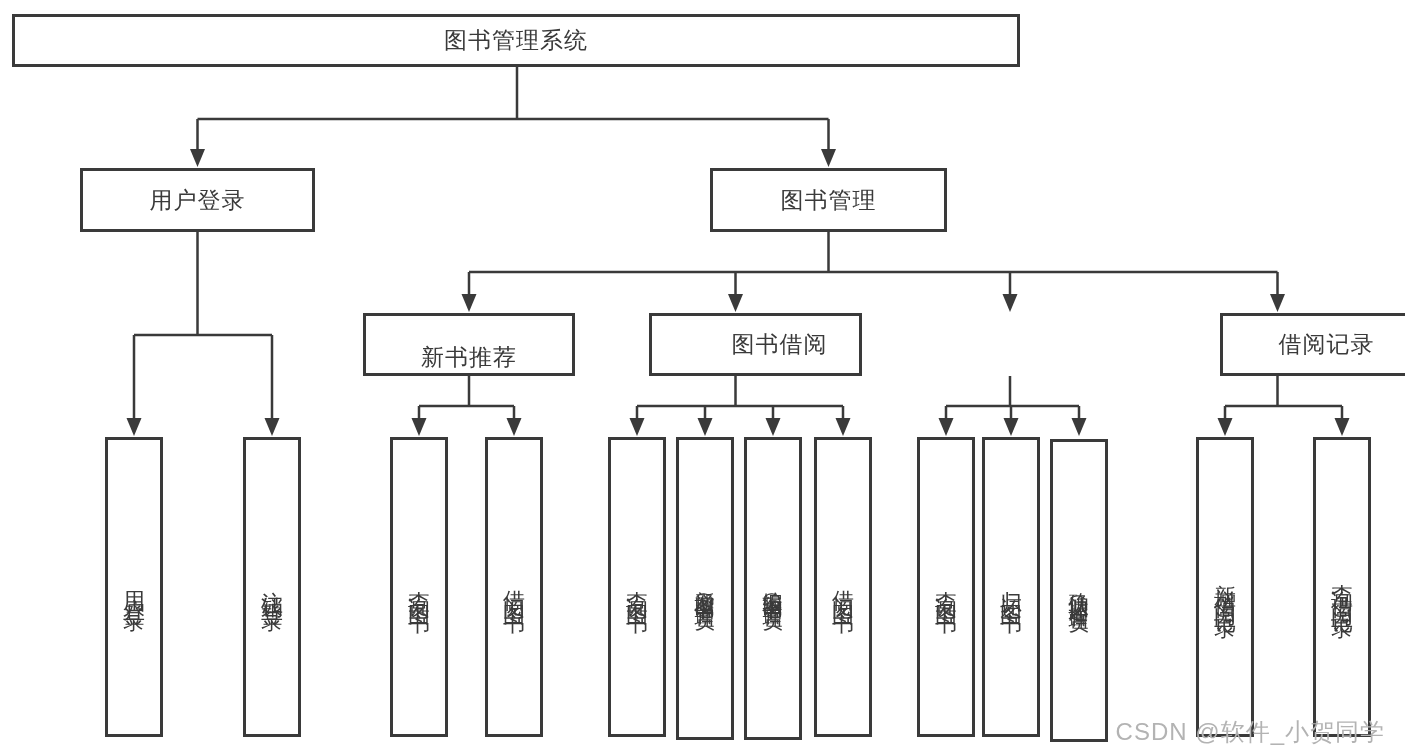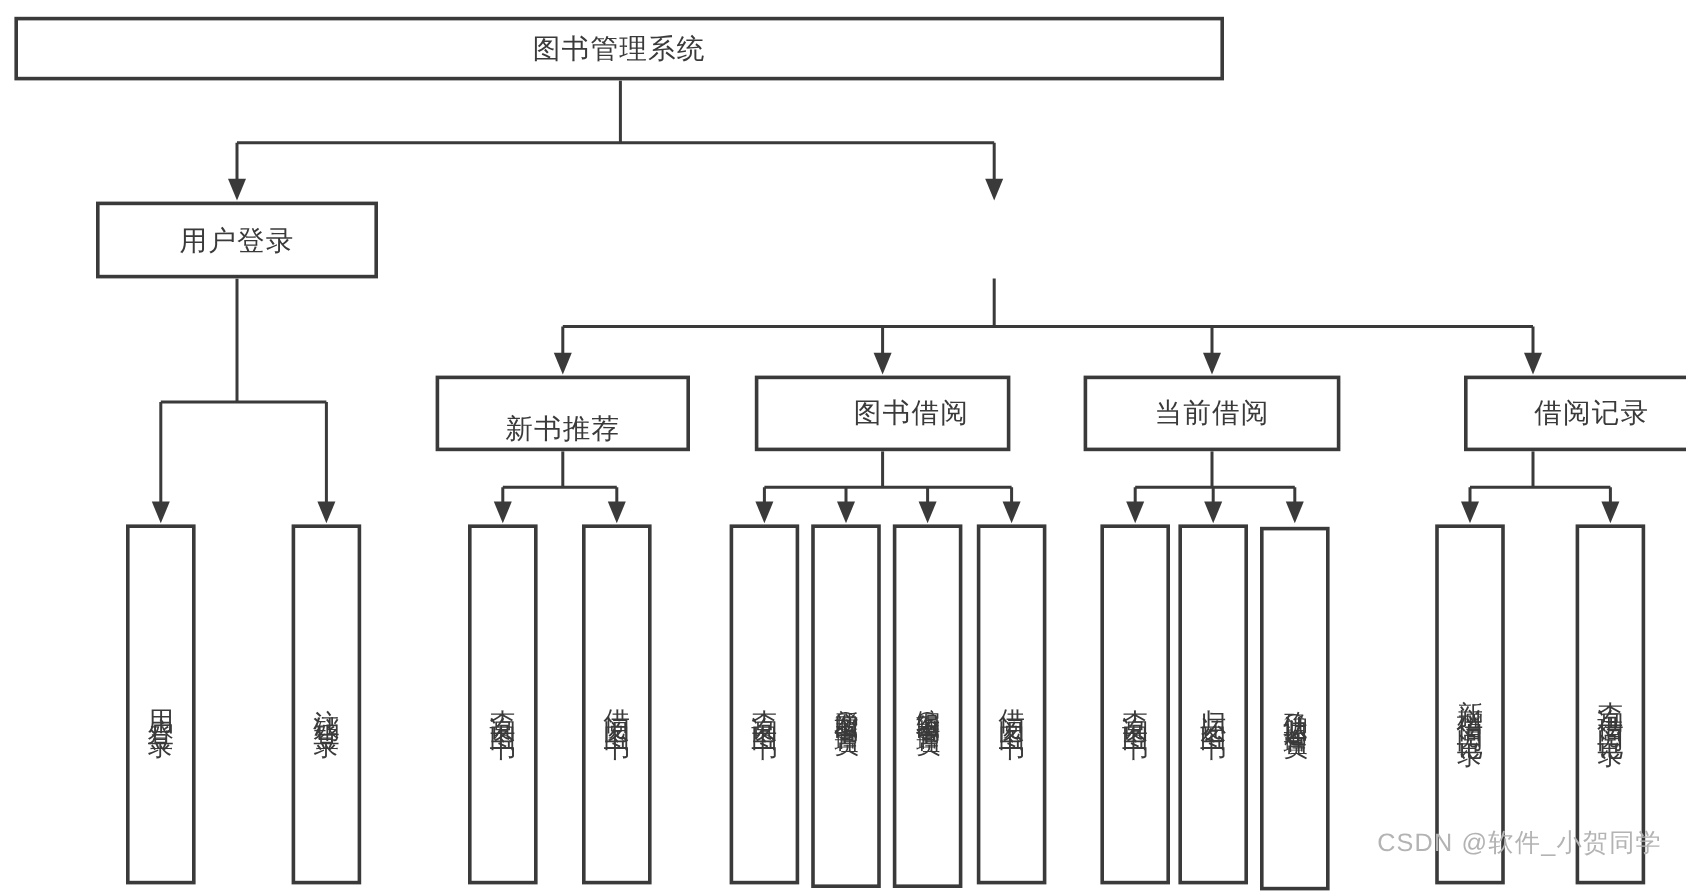--- a/index.html
+++ b/index.html
@@ -33,22 +33,22 @@
   }
   .box.v.long .label{
     font-size:20px;
     letter-spacing:3px;
   }
   #edges{position:absolute;left:0;top:0;width:1405px;height:747px;pointer-events:none;}
   .edge{stroke:var(--line);stroke-width:2.5;fill:none;}
   .arrow{fill:var(--line);stroke:none;}
   .watermark{
     position:absolute;
-    top:688px;right:20px;
-    font-size:21px;
+    top:716px;right:20px;
+    font-size:24px;
     color:var(--wm);
     letter-spacing:1px;
     white-space:nowrap;
   }
 </style>
 </head>
 <body>
 
 <div id="canvas">
 
@@ -88,29 +88,29 @@
     <polygon class="arrow" points="1342,436 1334.5,418 1349.5,418"></polygon>
   </svg>
 
   <div class="box h" style="left:12px;top:14px;width:1008px;height:53px;">
     <span class="label">图书管理系统</span>
   </div>
 
   <div class="box h" style="left:80px;top:168px;width:235px;height:64px;">
     <span class="label">用户登录</span>
   </div>
+  <div class="box h" style="left:710px;top:168px;width:237px;height:64px;">
+    <span class="label">图书管理</span>
+  </div>
 
   <div class="box h" style="left:363px;top:313px;width:212px;height:63px;align-items:flex-end;">
     <span class="label">新书推荐</span>
   </div>
-  <div class="box h" style="left:629px;top:313px;width:213px;height:63px;padding-left:48px;">
+  <div class="box h" style="left:649px;top:313px;width:213px;height:63px;padding-left:48px;">
     <span class="label">图书借阅</span>
-  </div>
-  <div class="box h" style="left:903px;top:313px;width:214px;height:63px;">
-    <span class="label">当前借阅</span>
   </div>
   <div class="box h" style="left:1220px;top:313px;width:213px;height:63px;">
     <span class="label">借阅记录</span>
   </div>
 
   <div class="box v" style="left:105px;top:437px;width:58px;height:300px;">
     <span class="label">用户登录</span>
   </div>
   <div class="box v" style="left:243px;top:437px;width:58px;height:300px;">
     <span class="label">注销登录</span>

